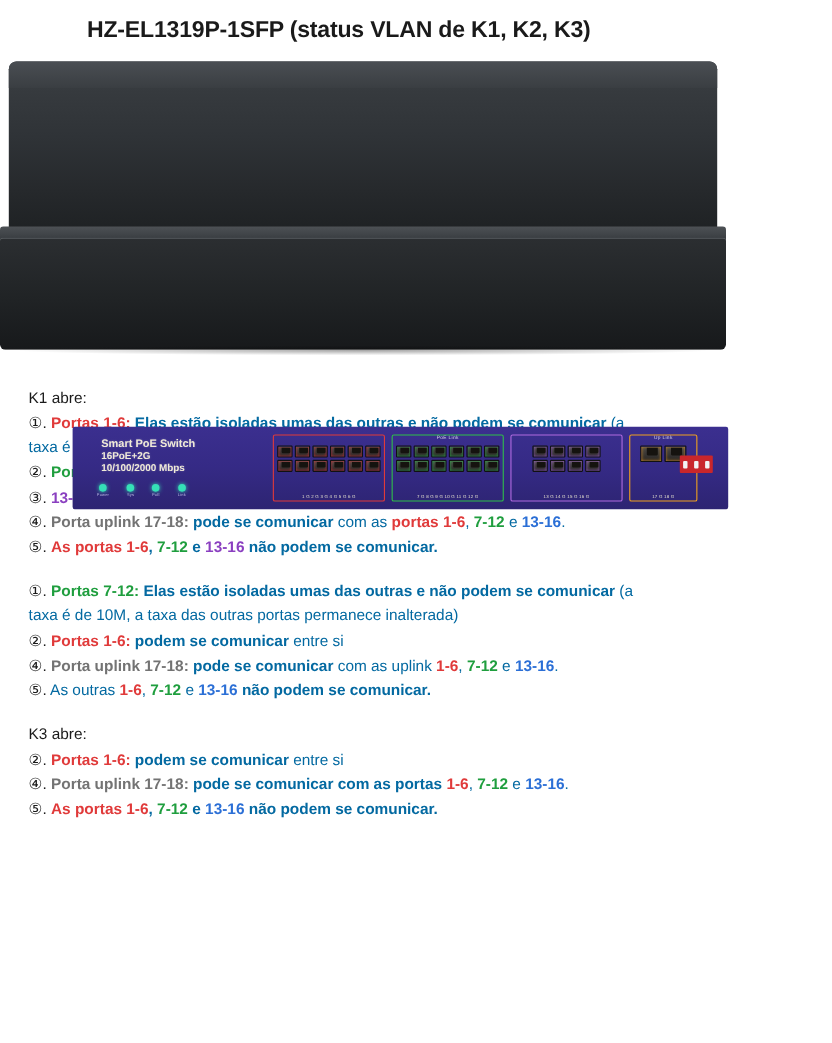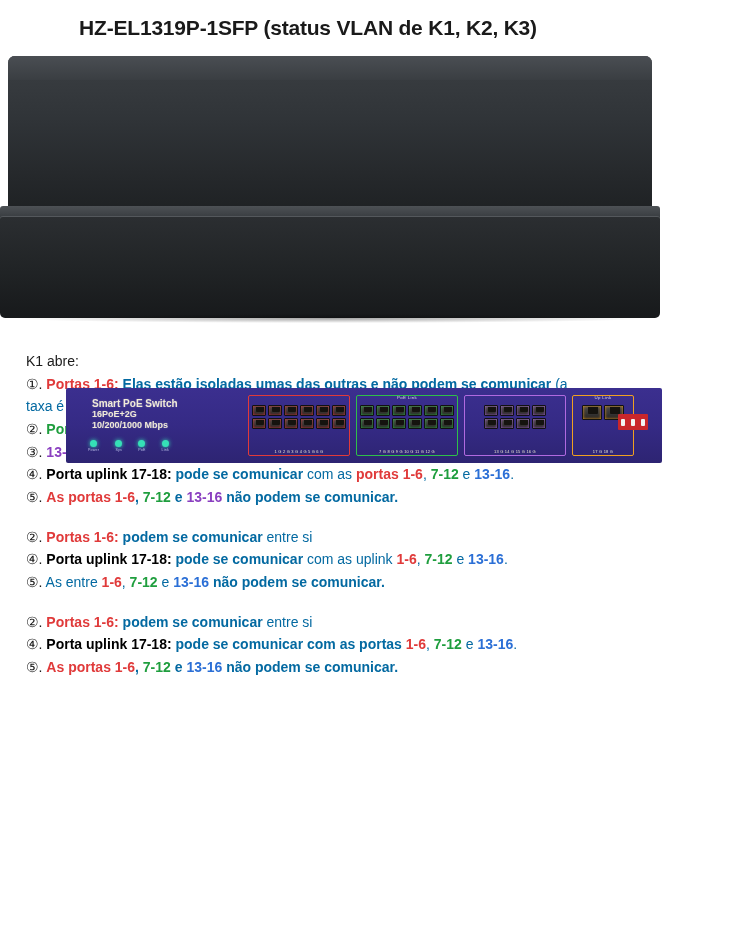--- a/index.html
+++ b/index.html
@@ -175,40 +175,40 @@
   }
   .block { margin-bottom: 17px; }
   .block:last-child { margin-bottom: 0; }
   .heading { margin-bottom: 2px; }
   .line { margin: 0; }
   b { font-weight: bold; }
   .c-red { color: #e03a3a; }
   .c-green { color: #1f9e3e; }
   .c-purple { color: #8a3fc0; }
   .c-blue { color: #2b6fd6; }
-  .c-orange { color: #000000; }
+  .c-orange { color: #737373; }
   .c-dark { color: #0369a1; }
 </style>
 </head>
 <body>
 
 <div class="page">
 
   <div class="title">HZ-EL1319P-1SFP (status VLAN de K1, K2, K3)</div>
 
   <div class="device-wrap">
     <div class="device">
       <div class="dev-top"></div>
       <div class="dev-top-edge"></div>
       <div class="dev-front">
         <div class="panel">
           <div class="brand">
             <div class="l1">Smart PoE Switch</div>
             <div>16PoE+2G</div>
-            <div>10/200/1000 Mbps</div>
+            <div>10/100/2000 Mbps</div>
           </div>
 
           <div class="leds">
             <div class="led-item">
               <div class="led-dot"></div>
               <div class="led-label">Power</div>
             </div>
             <div class="led-item">
               <div class="led-dot"></div>
               <div class="led-label">Sys</div>
@@ -336,24 +336,26 @@
     <div id="sections">
         <div class="block">
           <p class="line heading">K1 abre:</p>
           <p class="line"><span>①. </span><b class="c-red">Portas 1-6:</b><b class="c-dark"> Elas estão isoladas umas das outras e não podem se comunicar</b><span class="c-dark"> (a taxa é de 10M, a taxa das outras portas permanece inalterada)</span></p>
           <p class="line"><span>②. </span><b class="c-green">Portas 7-12:</b><b class="c-dark"> podem se comunicar</b><span class="c-dark"> entre si</span></p>
           <p class="line"><span>③. </span><b class="c-purple">13-16 portas:</b><b class="c-dark"> podem se comunicar</b><span class="c-dark"> entre si</span></p>
           <p class="line"><span>④. </span><b class="c-orange">Porta uplink 17-18:</b><b class="c-dark"> pode se comunicar</b><span class="c-dark"> com as </span><b class="c-red">portas 1-6</b><span class="c-dark">, </span><b class="c-green">7-12</b><span class="c-dark"> e </span><b class="c-blue">13-16</b><span class="c-dark">.</span></p>
           <p class="line"><span>⑤. </span><b class="c-red">As portas 1-6</b><b class="c-dark">, </b><b class="c-green">7-12</b><b class="c-dark"> e </b><b class="c-purple">13-16</b><b class="c-dark"> não podem se comunicar.</b></p>
         </div>
         <div class="block">
+          <p class="line"><span>①. </span><b class="c-green">Portas 7-12:</b><b class="c-dark"> Elas estão isoladas umas das outras e não podem se comunicar</b><span class="c-dark"> (a taxa é de 10M, a taxa das outras portas permanece inalterada)</span></p>
           <p class="line"><span>②. </span><b class="c-red">Portas 1-6:</b><b class="c-dark"> podem se comunicar</b><span class="c-dark"> entre si</span></p>
           <p class="line"><span>④. </span><b class="c-orange">Porta uplink 17-18:</b><b class="c-dark"> pode se comunicar</b><span class="c-dark"> com as uplink </span><b class="c-red">1-6</b><span class="c-dark">, </span><b class="c-green">7-12</b><span class="c-dark"> e </span><b class="c-blue">13-16</b><span class="c-dark">.</span></p>
-          <p class="line"><span>⑤. </span><span class="c-dark">As entre </span><b class="c-red">1-6</b><span class="c-dark">, </span><b class="c-green">7-12</b><span class="c-dark"> e </span><b class="c-blue">13-16</b><b class="c-dark"> não podem se comunicar.</b></p>
+          <p class="line"><span>⑤. </span><span class="c-dark">As outras </span><b class="c-red">1-6</b><span class="c-dark">, </span><b class="c-green">7-12</b><span class="c-dark"> e </span><b class="c-blue">13-16</b><b class="c-dark"> não podem se comunicar.</b></p>
         </div>
         <div class="block">
+          <p class="line heading">K3 abre:</p>
           <p class="line"><span>②. </span><b class="c-red">Portas 1-6:</b><b class="c-dark"> podem se comunicar</b><span class="c-dark"> entre si</span></p>
           <p class="line"><span>④. </span><b class="c-orange">Porta uplink 17-18:</b><b class="c-dark"> pode se comunicar com as portas </b><b class="c-red">1-6</b><span class="c-dark">, </span><b class="c-green">7-12</b><span class="c-dark"> e </span><b class="c-blue">13-16</b><span class="c-dark">.</span></p>
           <p class="line"><span>⑤. </span><b class="c-red">As portas 1-6</b><b class="c-dark">, </b><b class="c-green">7-12</b><b class="c-dark"> e </b><b class="c-blue">13-16</b><b class="c-dark"> não podem se comunicar.</b></p>
         </div>
       </div>
   </div>
 </div>
 
 </body></html>

